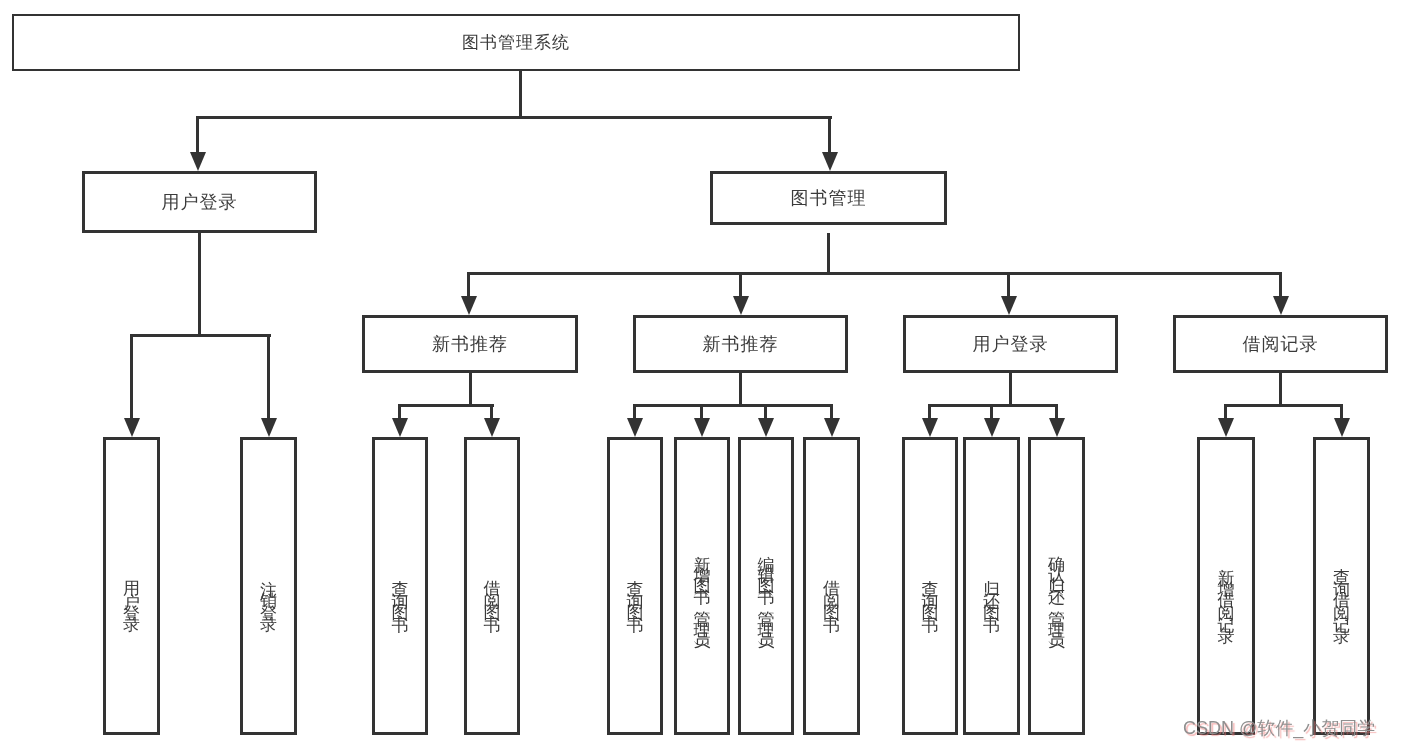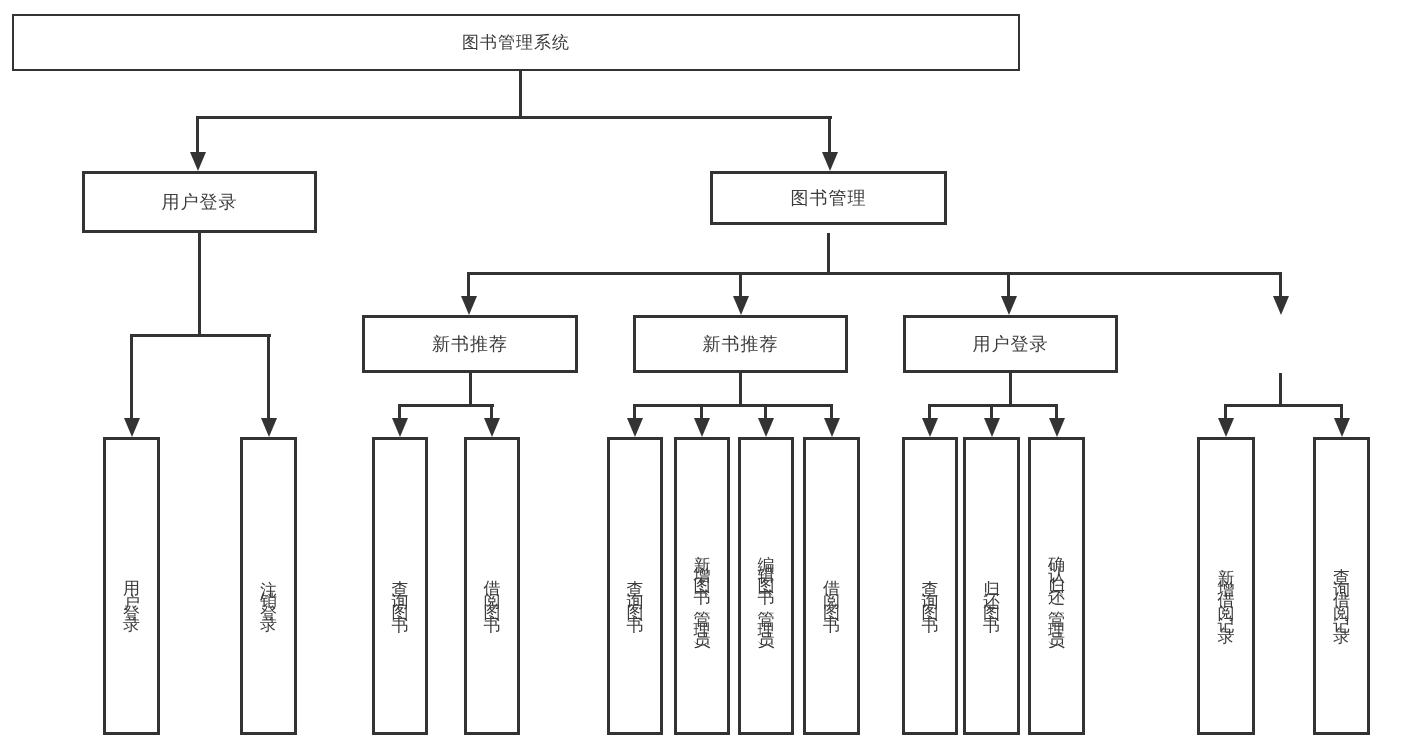--- a/index.html
+++ b/index.html
@@ -52,20 +52,21 @@
 <div class="canvas">
 
   <div class="box root" style="left:12px;top:14px;width:1008px;height:57px;text-align:center;">图书管理系统</div>
 
   <div class="box" style="left:82px;top:171px;width:235px;height:62px;">用户登录</div>
   <div class="box" style="left:710px;top:171px;width:237px;height:54px;">图书管理</div>
 
   <div class="box" style="left:362px;top:315px;width:216px;height:58px;">新书推荐</div>
   <div class="box" style="left:633px;top:315px;width:215px;height:58px;">新书推荐</div>
   <div class="box" style="left:903px;top:315px;width:215px;height:58px;">用户登录</div>
+  <div class="box" style="left:1173px;top:315px;width:215px;height:58px;">借阅记录</div>
 
   <div class="box vbox" style="left:103px;top:437px;width:57px;height:298px;">用户登录</div>
   <div class="box vbox" style="left:240px;top:437px;width:57px;height:298px;">注销登录</div>
 
   <div class="box vbox" style="left:372px;top:437px;width:56px;height:298px;">查询图书</div>
   <div class="box vbox" style="left:464px;top:437px;width:56px;height:298px;">借阅图书</div>
 
   <div class="box vbox" style="left:607px;top:437px;width:56px;height:298px;">查询图书</div>
   <div class="box vbox" style="left:674px;top:437px;width:56px;height:298px;letter-spacing:11px;">新增图书（管理员）</div>
   <div class="box vbox" style="left:738px;top:437px;width:56px;height:298px;letter-spacing:11px;">编辑图书（管理员）</div>
@@ -144,14 +145,15 @@
 
   <div>
     <div class="vline" style="left:1279px;top:373px;height:34px;"></div>
     <div class="hline" style="left:1224px;top:404px;width:119px;"></div>
     <div class="vline" style="left:1224px;top:404px;height:18px;"></div>
     <div class="arrow" style="left:1218px;top:418px;"></div>
     <div class="vline" style="left:1340px;top:404px;height:18px;"></div>
     <div class="arrow" style="left:1334px;top:418px;"></div>
   </div>
 
+  <div class="watermark">CSDN @软件_小贺同学</div>
 
 </div>
 
 </body></html>

